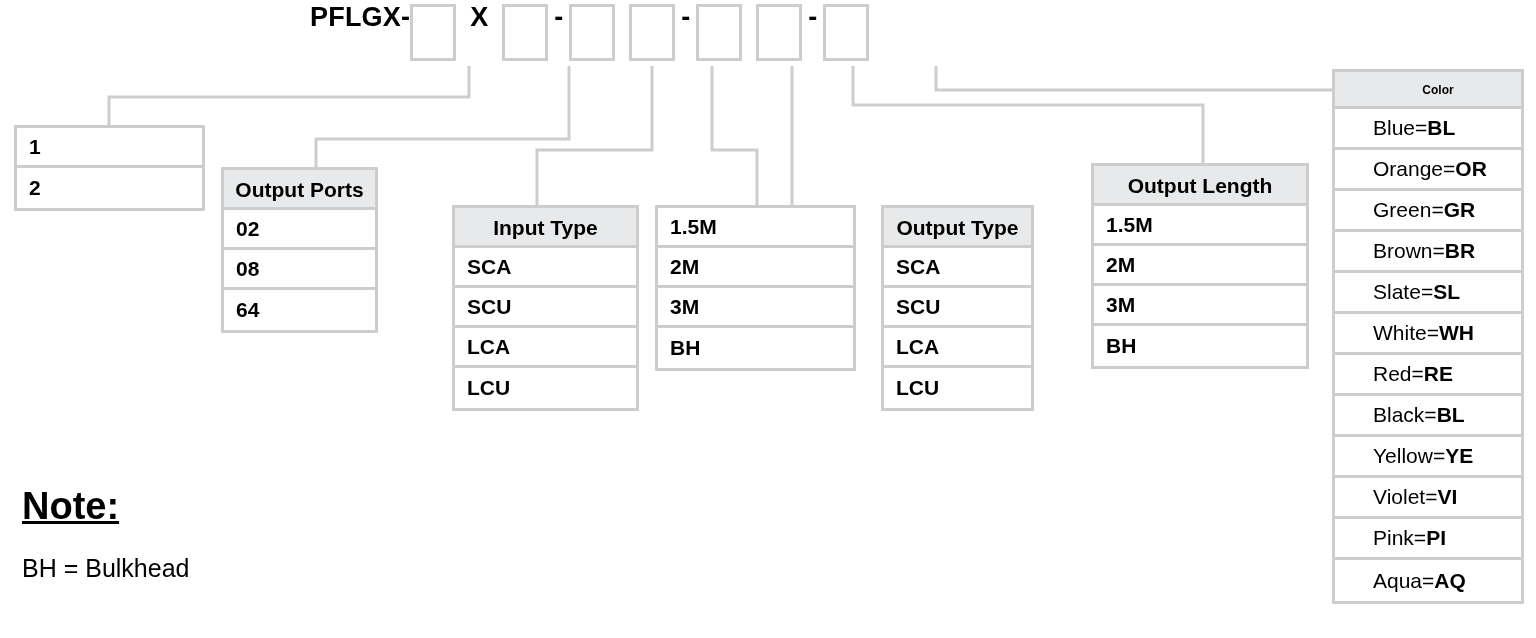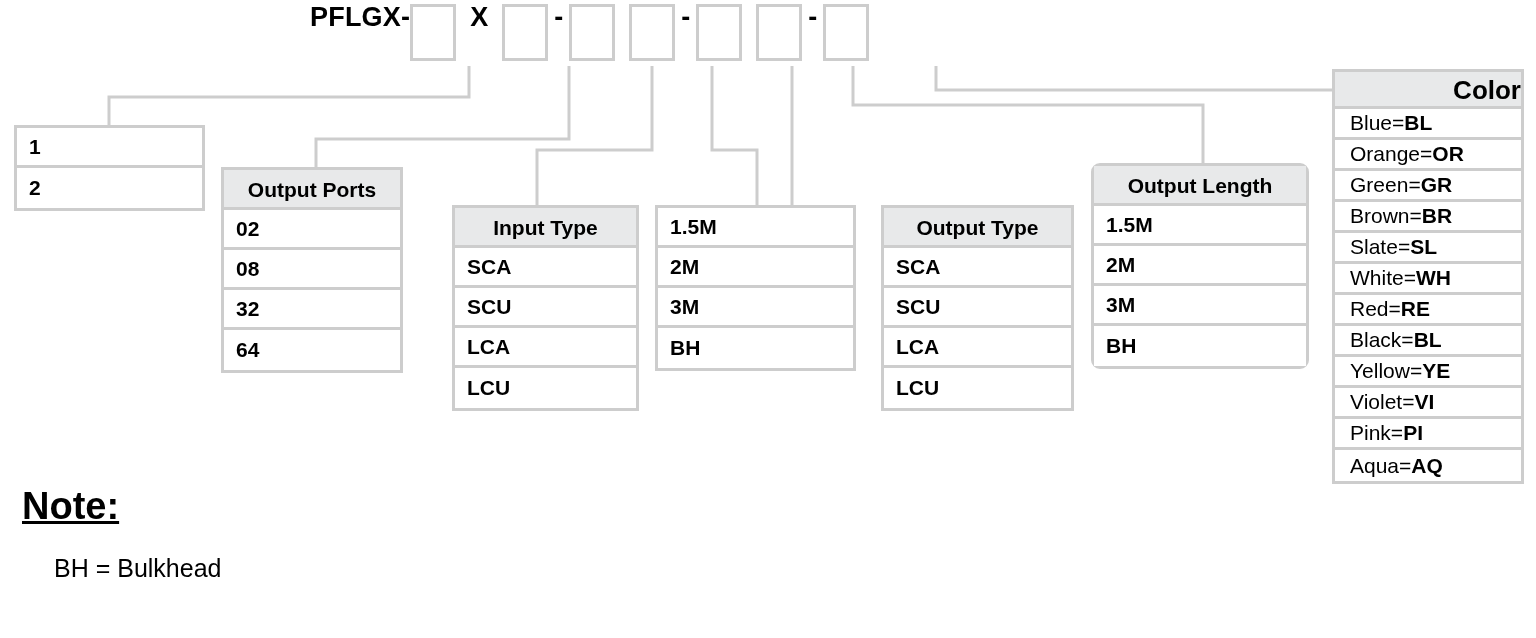--- a/index.html
+++ b/index.html
@@ -91,50 +91,49 @@
     align-items: center;
   }
   .tbl .cell:last-child {
     border-bottom: none;
   }
 
   
   .tbl.std .hdr { height: 40px; line-height: 40px; font-size: 21px; }
   .tbl.std .cell { height: 40px; font-size: 21px; font-weight: bold; }
 
-  .tbl.color .hdr { height: 37px; line-height: 37px; font-size: 26px; text-align: right; padding-left: 20px; }
-  .tbl.color .cell { height: 31px; font-size: 21px; font-weight: normal; padding-left: 15px; }
+  .tbl.color .hdr { height: 37px; line-height: 37px; font-size: 12px; text-align: center; padding-left: 20px; }
+  .tbl.color .cell { height: 41px; font-size: 21px; font-weight: normal; padding-left: 38px; }
   .tbl.color .cell b { font-weight: bold; }
 
   
   #tbl-input-ports   { left: 14px;   top: 125px; width: 191px; }
-  #tbl-output-ports  { left: 221px;  top: 167px; width: 182px; }
+  #tbl-output-ports  { left: 221px;  top: 167px; width: 157px; }
   #tbl-input-type    { left: 440px;  top: 205px; width: 187px; margin-left: 12px; }
   #tbl-input-length  { left: 655px;  top: 205px; width: 201px; }
-  #tbl-output-type   { left: 881px;  top: 205px; width: 193px; }
-  #tbl-output-length { left: 1091px; top: 163px; width: 218px; border-radius: 9px; }
+  #tbl-output-type   { left: 881px;  top: 205px; width: 153px; }
+  #tbl-output-length { left: 1091px; top: 163px; width: 218px; }
   #tbl-color         { left: 1332px; top: 69px;  width: 192px; }
 
   
   .note-title {
     position: absolute;
     left: 22px;
     top: 487px;
     font-size: 38px;
     font-weight: bold;
     line-height: 1;
     text-decoration: underline;
   }
   .note-line {
     position: absolute;
     left: 22px;
     top: 556px;
     font-size: 25px;
     line-height: 1;
-    margin-left: 32px;
   }
 </style>
 </head>
 <body>
 
 <div id="stage">
 
   <svg id="leaders" viewBox="0 0 1536 638" width="1536" height="638">
     <g fill="none" stroke="#cdcdcd" stroke-width="3">
 
@@ -173,21 +172,20 @@
 
   <div class="tbl std" id="tbl-input-ports">
     <div class="cell">1</div>
     <div class="cell">2</div>
   </div>
 
   <div class="tbl std" id="tbl-output-ports">
     <div class="hdr">Output Ports</div>
     <div class="cell">02</div>
     <div class="cell">08</div>
-    <div class="cell">32</div>
     <div class="cell">64</div>
   </div>
 
   <div class="tbl std" id="tbl-input-type">
     <div class="hdr">Input Type</div>
     <div class="cell">SCA</div>
     <div class="cell">SCU</div>
     <div class="cell">LCA</div>
     <div class="cell">LCU</div>
   </div>

